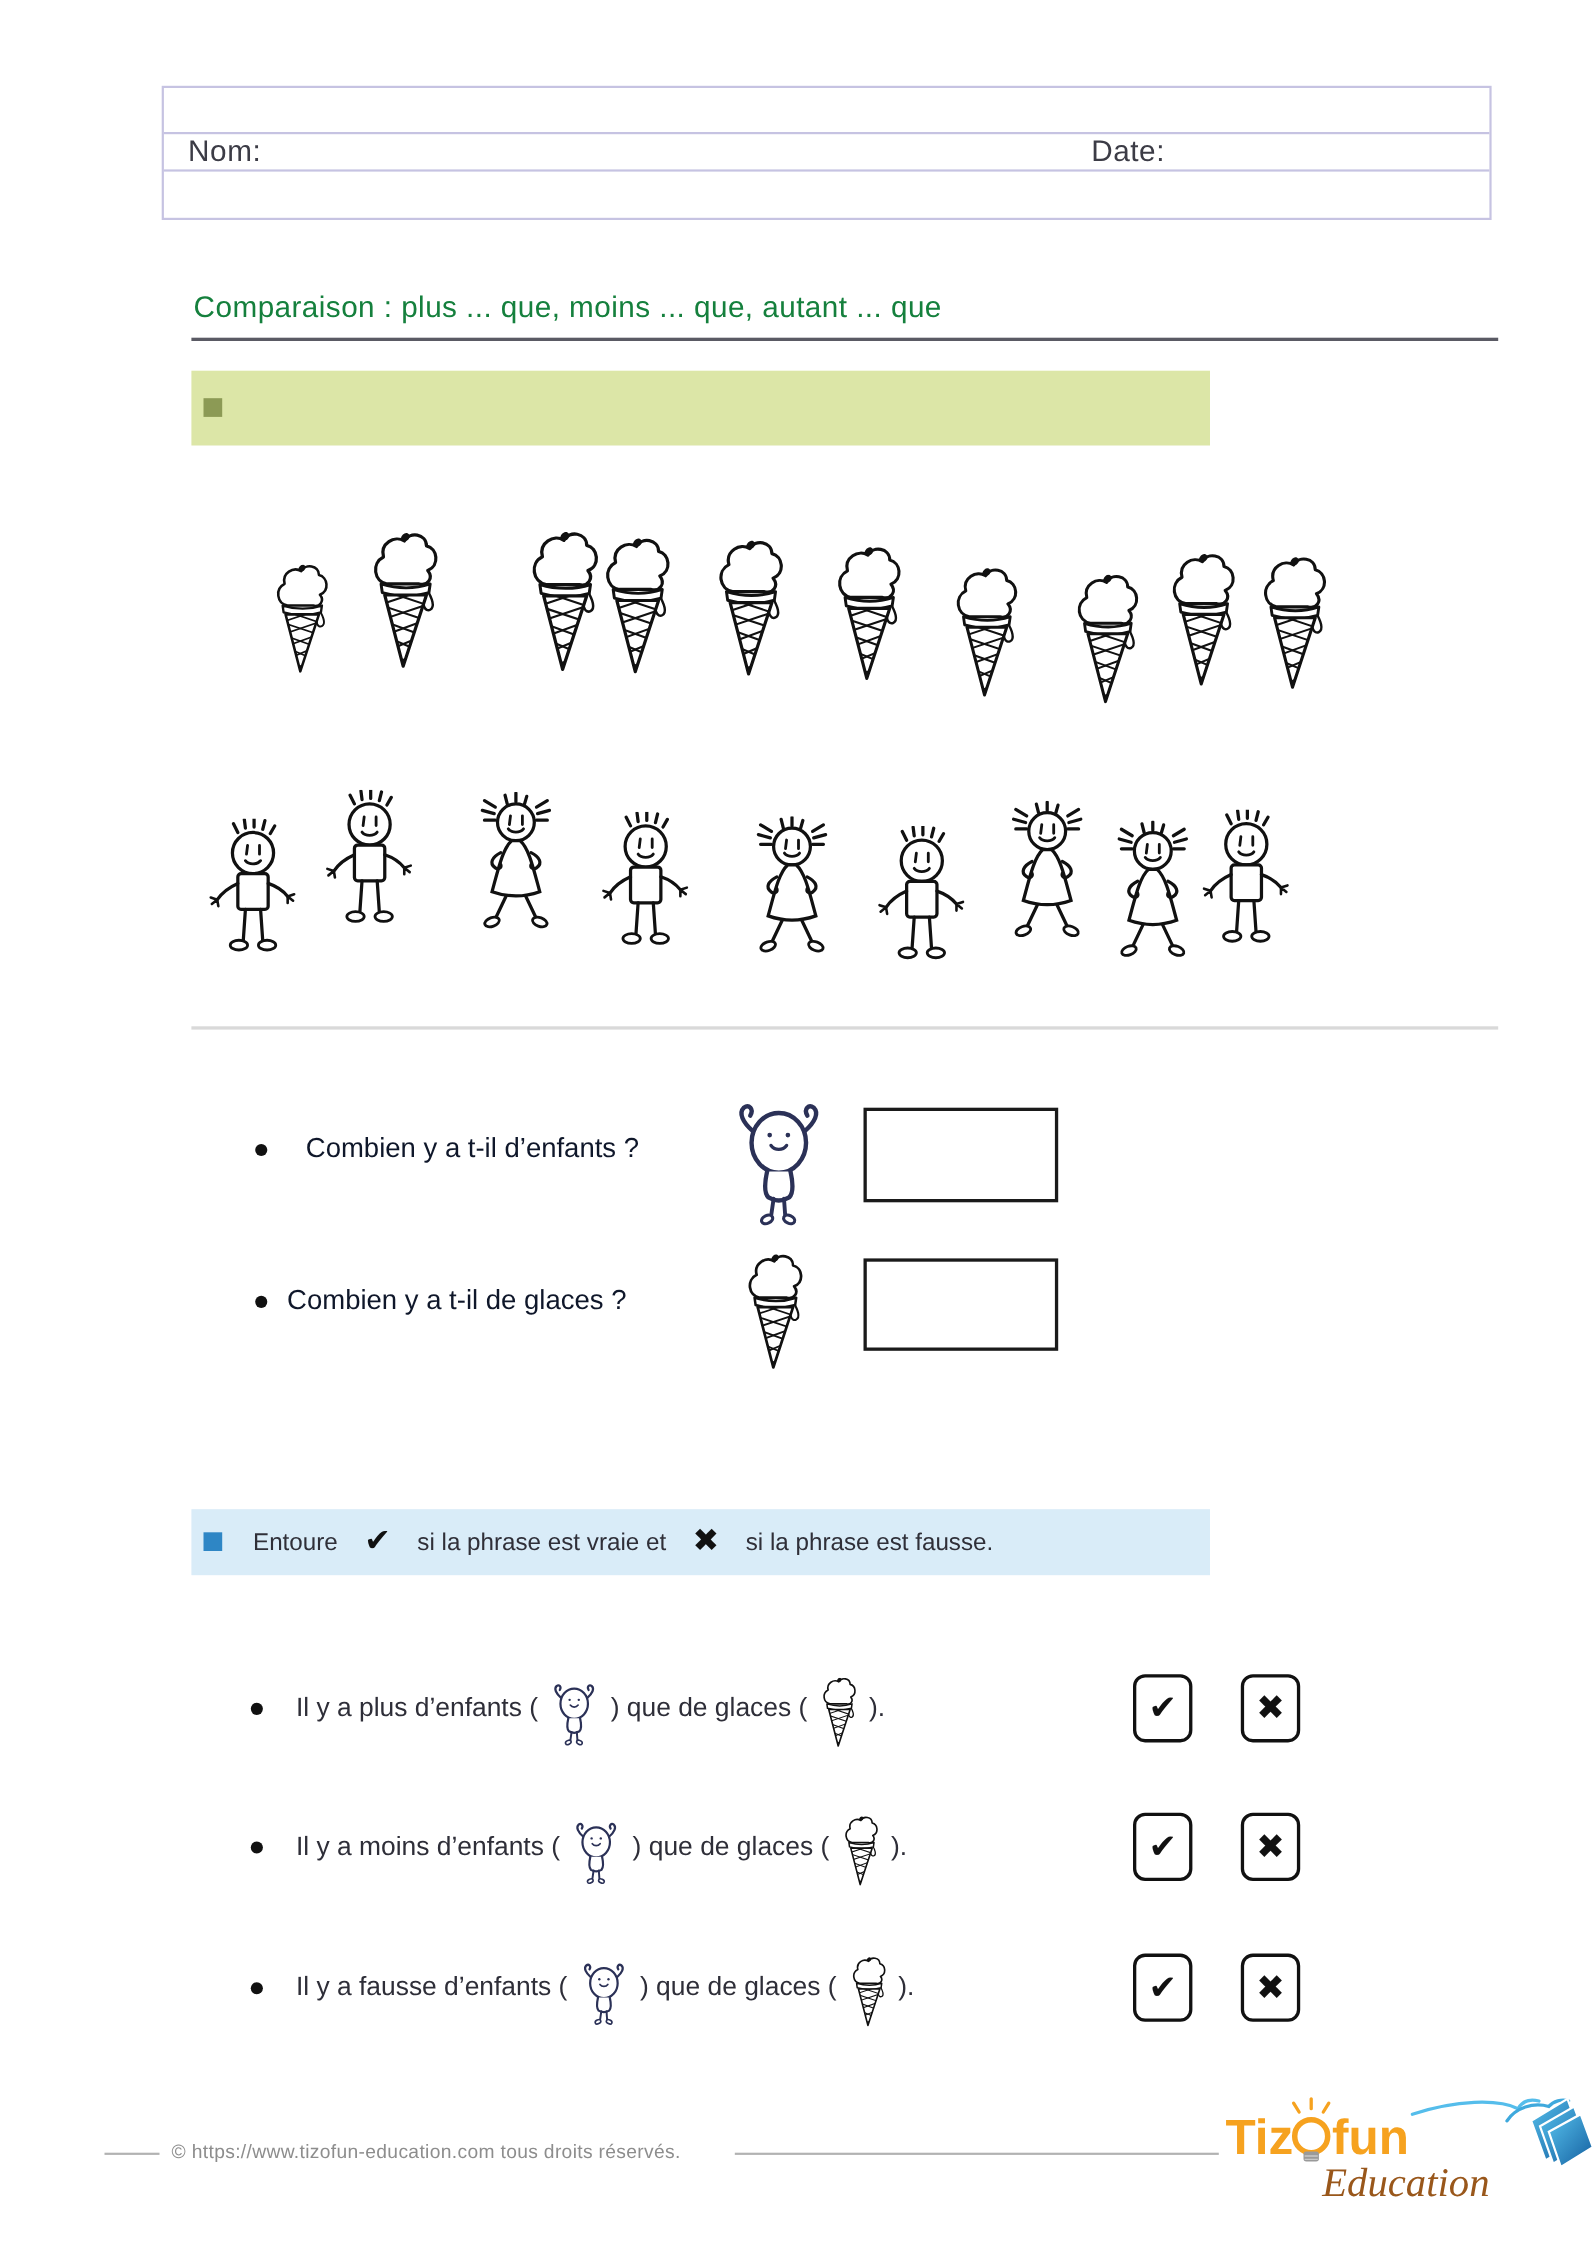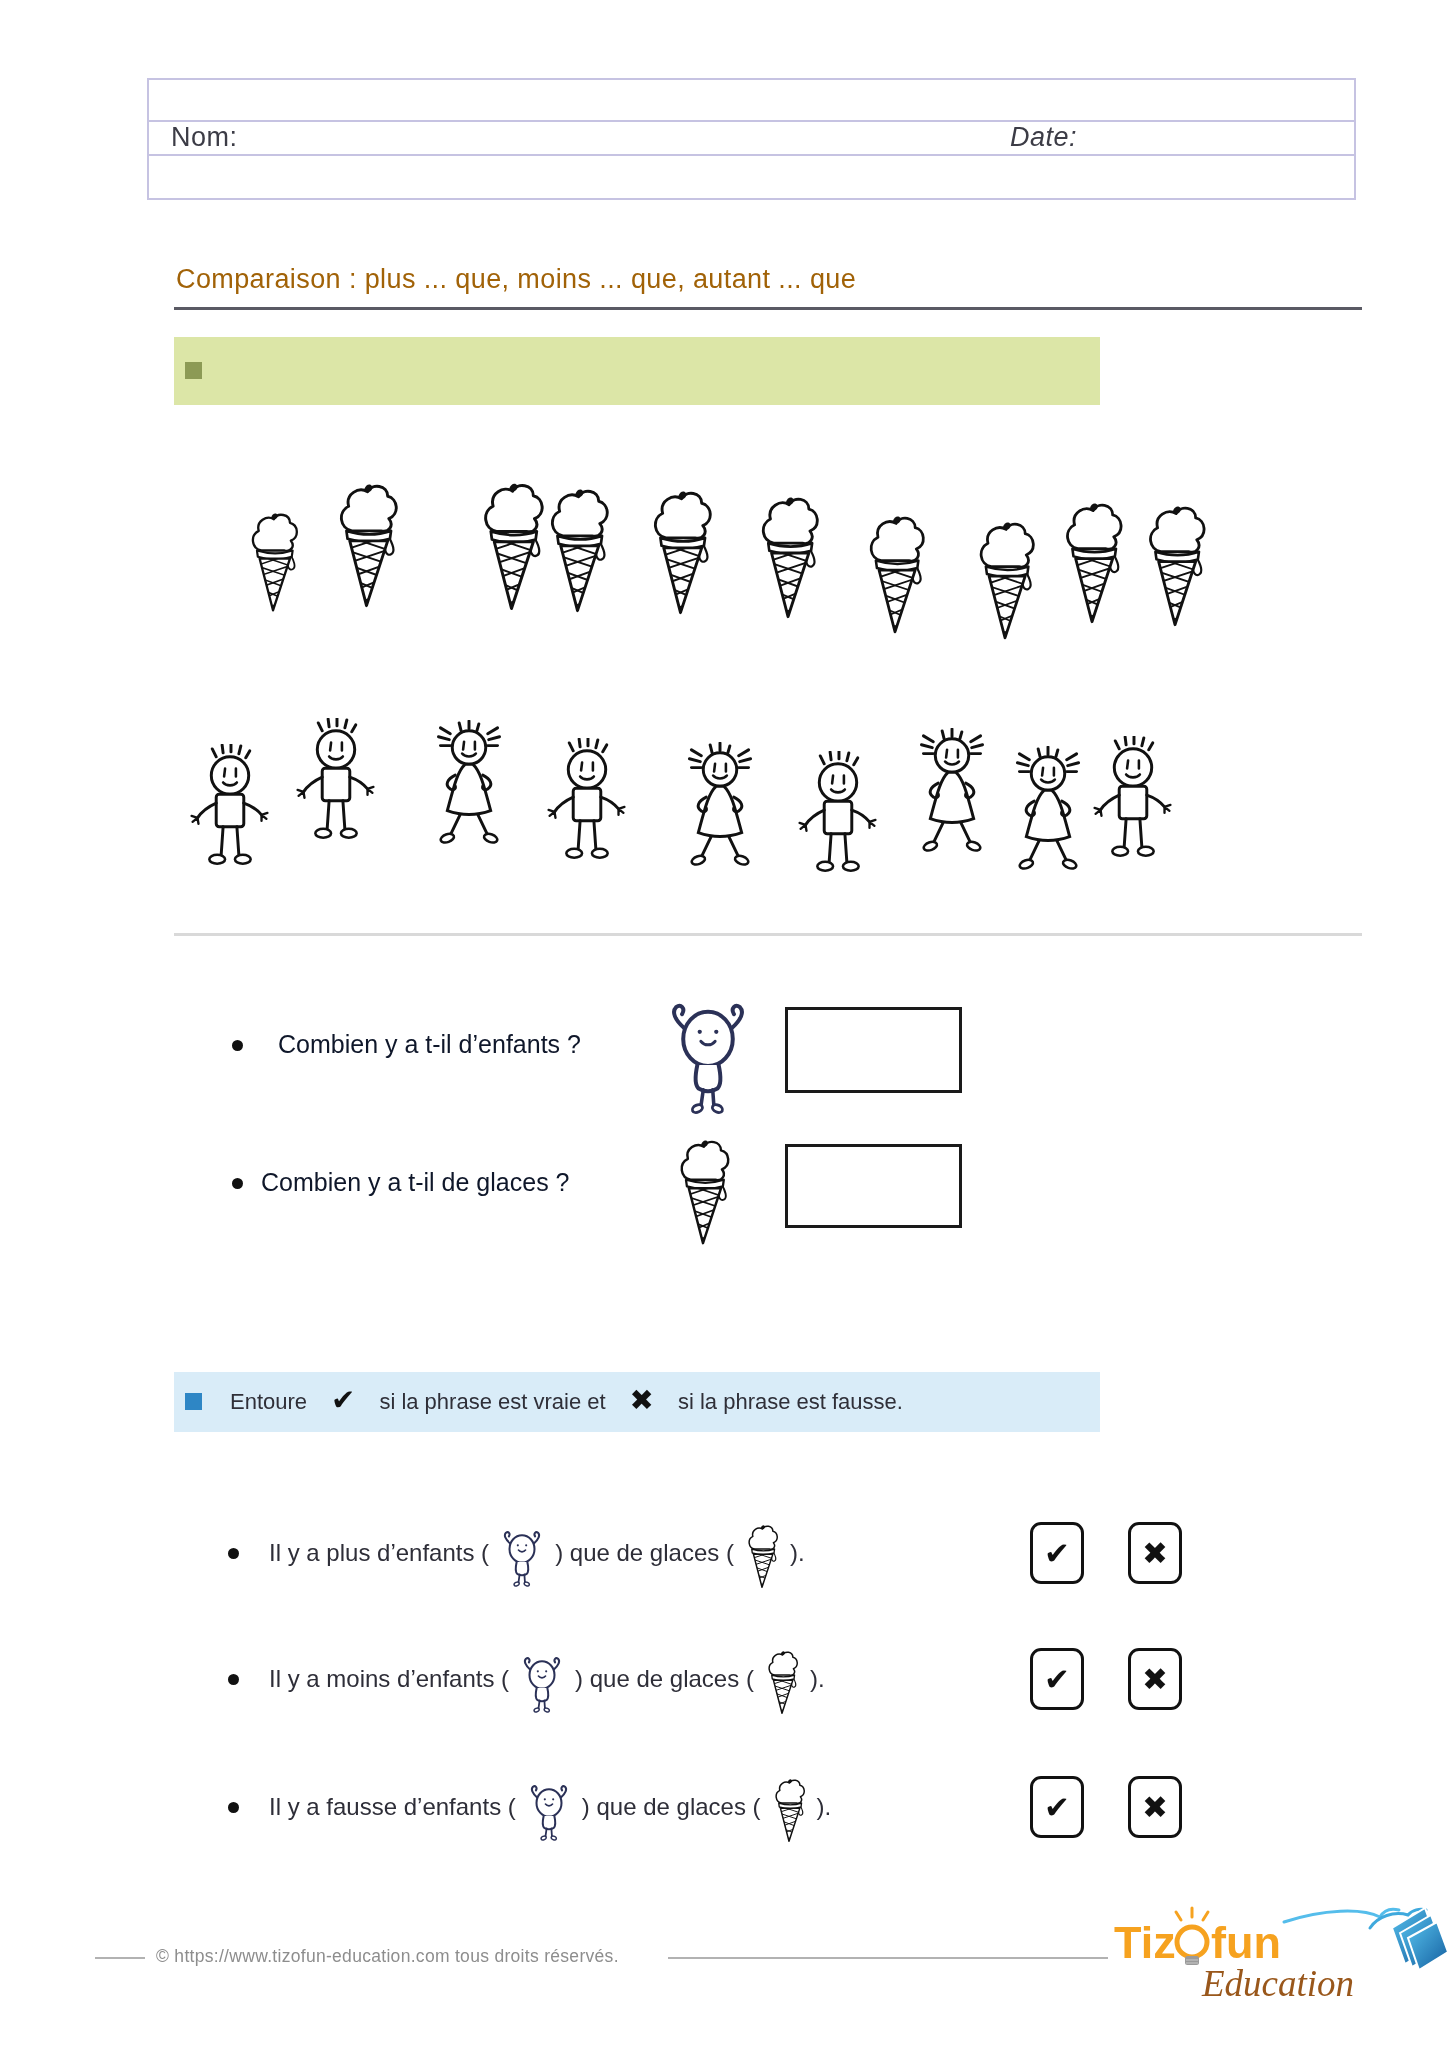--- a/index.html
+++ b/index.html
@@ -9,25 +9,25 @@
   }
   .abs{position:absolute;}
 
   
   .hdr-box{left:147px;top:78px;width:1209px;height:122px;border:2px solid #c6c3e2;box-sizing:border-box;}
   .hdr-line{position:absolute;left:0;width:100%;height:0;border-top:2px solid #c6c3e2;}
   .hdr-line.l1{top:40px;}
   .hdr-line.l2{top:74px;}
   .hdr-label{position:absolute;top:42px;font-size:27px;color:#3c3c46;letter-spacing:.5px;}
   .nom{left:22px;}
-  .date{left:861px;font-style:italic;}
+  .date{left:843px;}
   .hdr-fill{position:absolute;top:42px;height:30px;}
 
   
-  .title{left:176px;top:264px;font-size:27px;color:#a16207;letter-spacing:.4px;}
+  .title{left:176px;top:264px;font-size:27px;color:#15803d;letter-spacing:.4px;}
   .title-rule{left:174px;top:307px;width:1188px;height:3px;background:#5a5a64;}
 
   
   .banner{left:174px;width:926px;display:flex;align-items:center;box-sizing:border-box;padding-left:56px;font-size:22px;color:#2f2f38;}
   .banner.green{top:337px;height:68px;background:#dce6a7;}
   .banner.blue{top:1372px;height:60px;background:#d9ecf8;}
   .bullet-sq{position:absolute;left:11px;width:17px;height:17px;}
   .banner.green .bullet-sq{background:#8c9a55;top:25px;}
   .banner.blue .bullet-sq{background:#2e86c5;top:21px;}
   .glyph{font-family:"DejaVu Sans",sans-serif;font-weight:bold;color:#111;}

